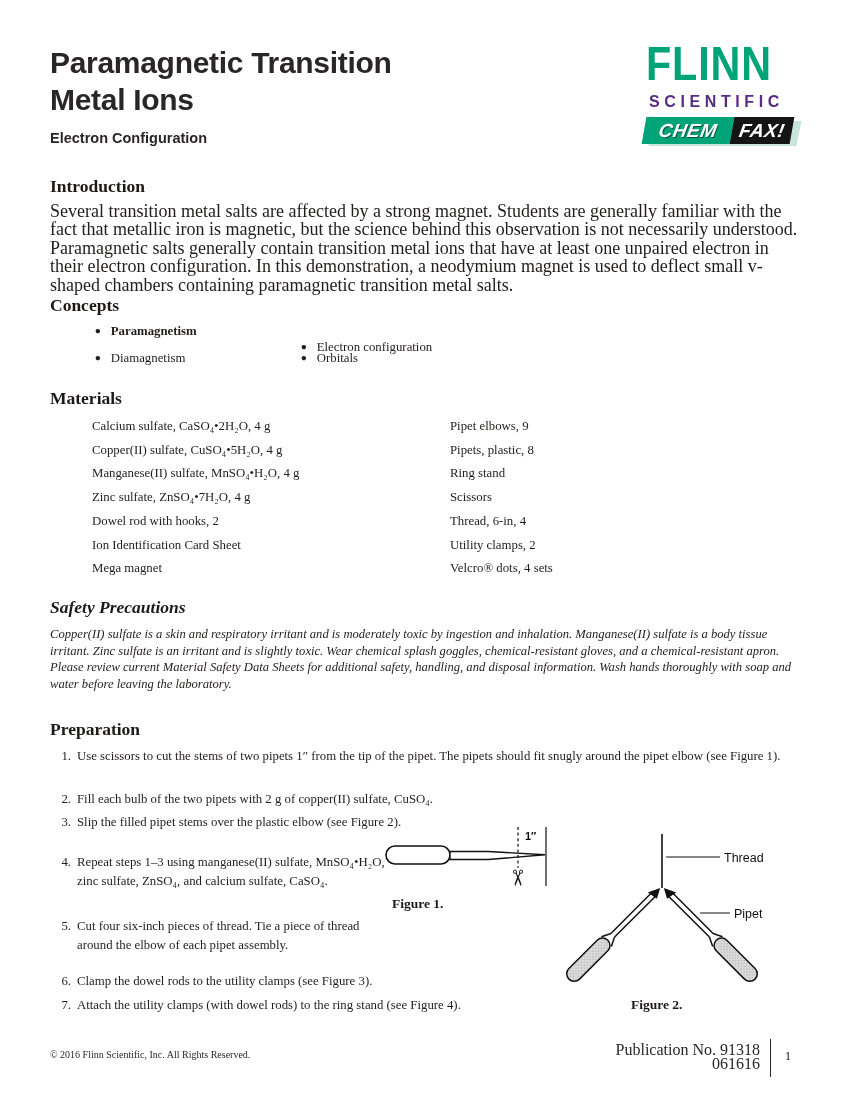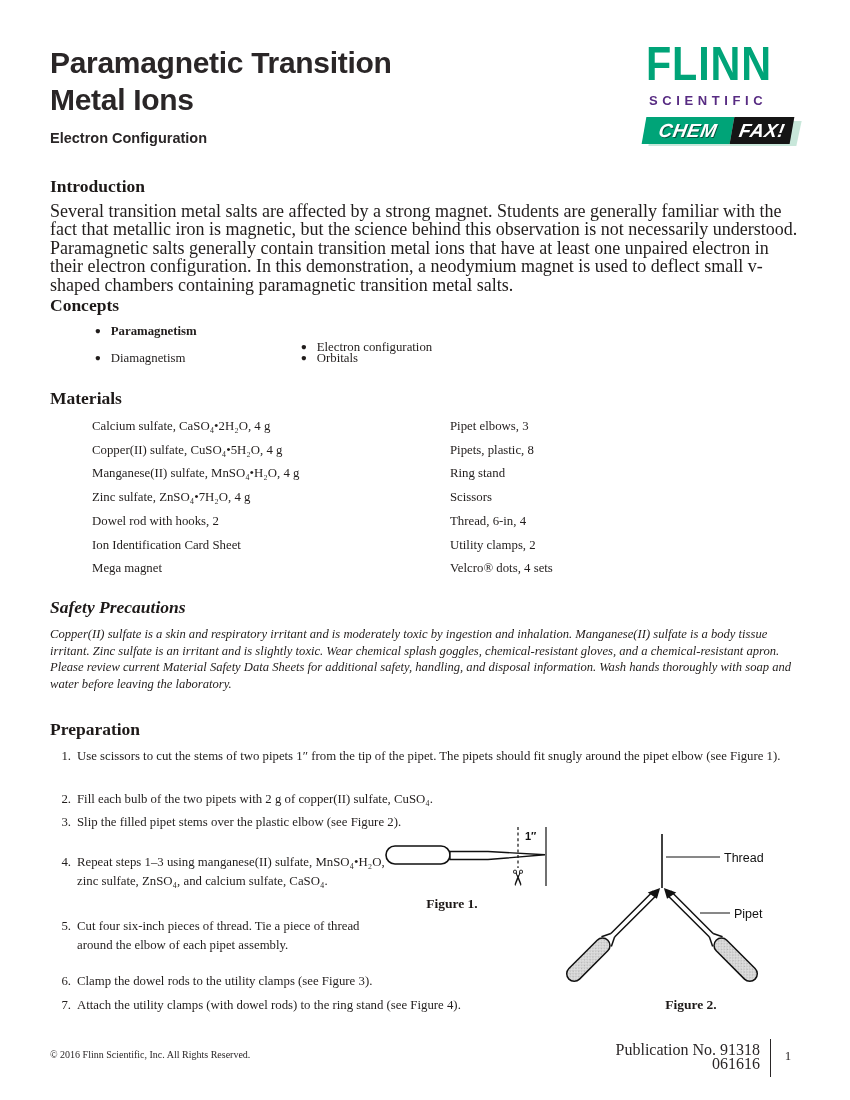--- a/index.html
+++ b/index.html
@@ -20,21 +20,21 @@
   }
   .logo-flinn{
     position:absolute;left:646px;top:40px;
     font-family:"Liberation Sans","DejaVu Sans",sans-serif;
     font-weight:700;font-size:48px;line-height:48px;color:#00A478;
     letter-spacing:1px;transform:scaleX(0.86);transform-origin:left top;
   }
   .logo-scientific{
     position:absolute;left:649px;top:93px;
     font-family:"Liberation Sans","DejaVu Sans",sans-serif;
-    font-weight:700;font-size:13px;color:#582C83;letter-spacing:4.6px;
+    font-weight:700;font-size:16px;color:#582C83;letter-spacing:4.6px;
   }
   .chemfax{position:absolute;left:644px;top:117px;width:154px;height:28px;}
   .chemfax-shadow{
     position:absolute;left:7px;top:4px;width:148px;height:25px;
     background:#c8e7da;transform:skewX(-12deg);
   }
   .chemfax-main{
     position:absolute;left:0;top:0;width:148px;height:27px;display:flex;
     transform:skewX(-10deg);
   }
@@ -58,21 +58,21 @@
   .concept{position:absolute;font-size:12.8px;}
   .concept .b{display:inline-block;margin-right:9px;transform:scale(0.8);}
   
   .mat-col{position:absolute;top:415px;font-size:12.8px;line-height:23.7px;white-space:nowrap;}
   .mat-left{left:92px;}
   .mat-right{left:450px;}
   
   .step{position:absolute;padding-left:23px;font-size:12.8px;line-height:18.6px;}
   .step .num{position:absolute;left:0;top:0;width:17px;text-align:right;}
   
-  .fig-caption{position:absolute;width:120px;text-align:center;font-weight:700;font-size:13.5px;color:#1d1918;}
+  .fig-caption{position:absolute;width:120px;font-weight:700;font-size:13.5px;color:#1d1918;}
   .fig-svg{position:absolute;}
   
   .copyright{position:absolute;left:50px;top:1049px;font-size:10px;color:#2a2627;}
   .pubblock{position:absolute;left:558px;top:1043px;width:202px;text-align:right;font-size:16px;line-height:13.5px;color:#2a2627;}
   .footer-divider{position:absolute;left:770px;top:1039px;height:38px;border-left:1.2px solid #2a2627;}
   .pagenum{position:absolute;left:777px;top:1048px;width:22px;text-align:center;font-size:13px;color:#2a2627;}
   svg text{font-family:"Liberation Sans","DejaVu Sans",sans-serif;}
 </style>
 </head>
 <body>
@@ -108,21 +108,21 @@
   <div class="mat-col mat-left">
     <div>Calcium sulfate, CaSO₄•2H₂O, 4 g</div>
     <div>Copper(II) sulfate, CuSO₄•5H₂O, 4 g</div>
     <div>Manganese(II) sulfate, MnSO₄•H₂O, 4 g</div>
     <div>Zinc sulfate, ZnSO₄•7H₂O, 4 g</div>
     <div>Dowel rod with hooks, 2</div>
     <div>Ion Identification Card Sheet</div>
     <div>Mega magnet</div>
   </div>
   <div class="mat-col mat-right">
-    <div>Pipet elbows, 3</div>
+    <div>Pipet elbows, 9</div>
     <div>Pipets, plastic, 8</div>
     <div>Ring stand</div>
     <div>Scissors</div>
     <div>Thread, 6-in, 4</div>
     <div>Utility clamps, 2</div>
     <div>Velcro® dots, 4 sets</div>
   </div>
 
   <div class="sec-h italic" style="top:597px;">Safety Precautions</div>
   <div class="body-text italic" style="top:626px;font-size:12.6px;line-height:16.6px;">Copper(II) sulfate is a skin and respiratory irritant and is moderately toxic by ingestion and inhalation. Manganese(II) sulfate is a body tissue irritant. Zinc sulfate is an irritant and is slightly toxic. Wear chemical splash goggles, chemical-resistant gloves, and a chemical-resistant apron. Please review current Material Safety Data Sheets for additional safety, handling, and disposal information. Wash hands thoroughly with soap and water before leaving the laboratory.</div>

